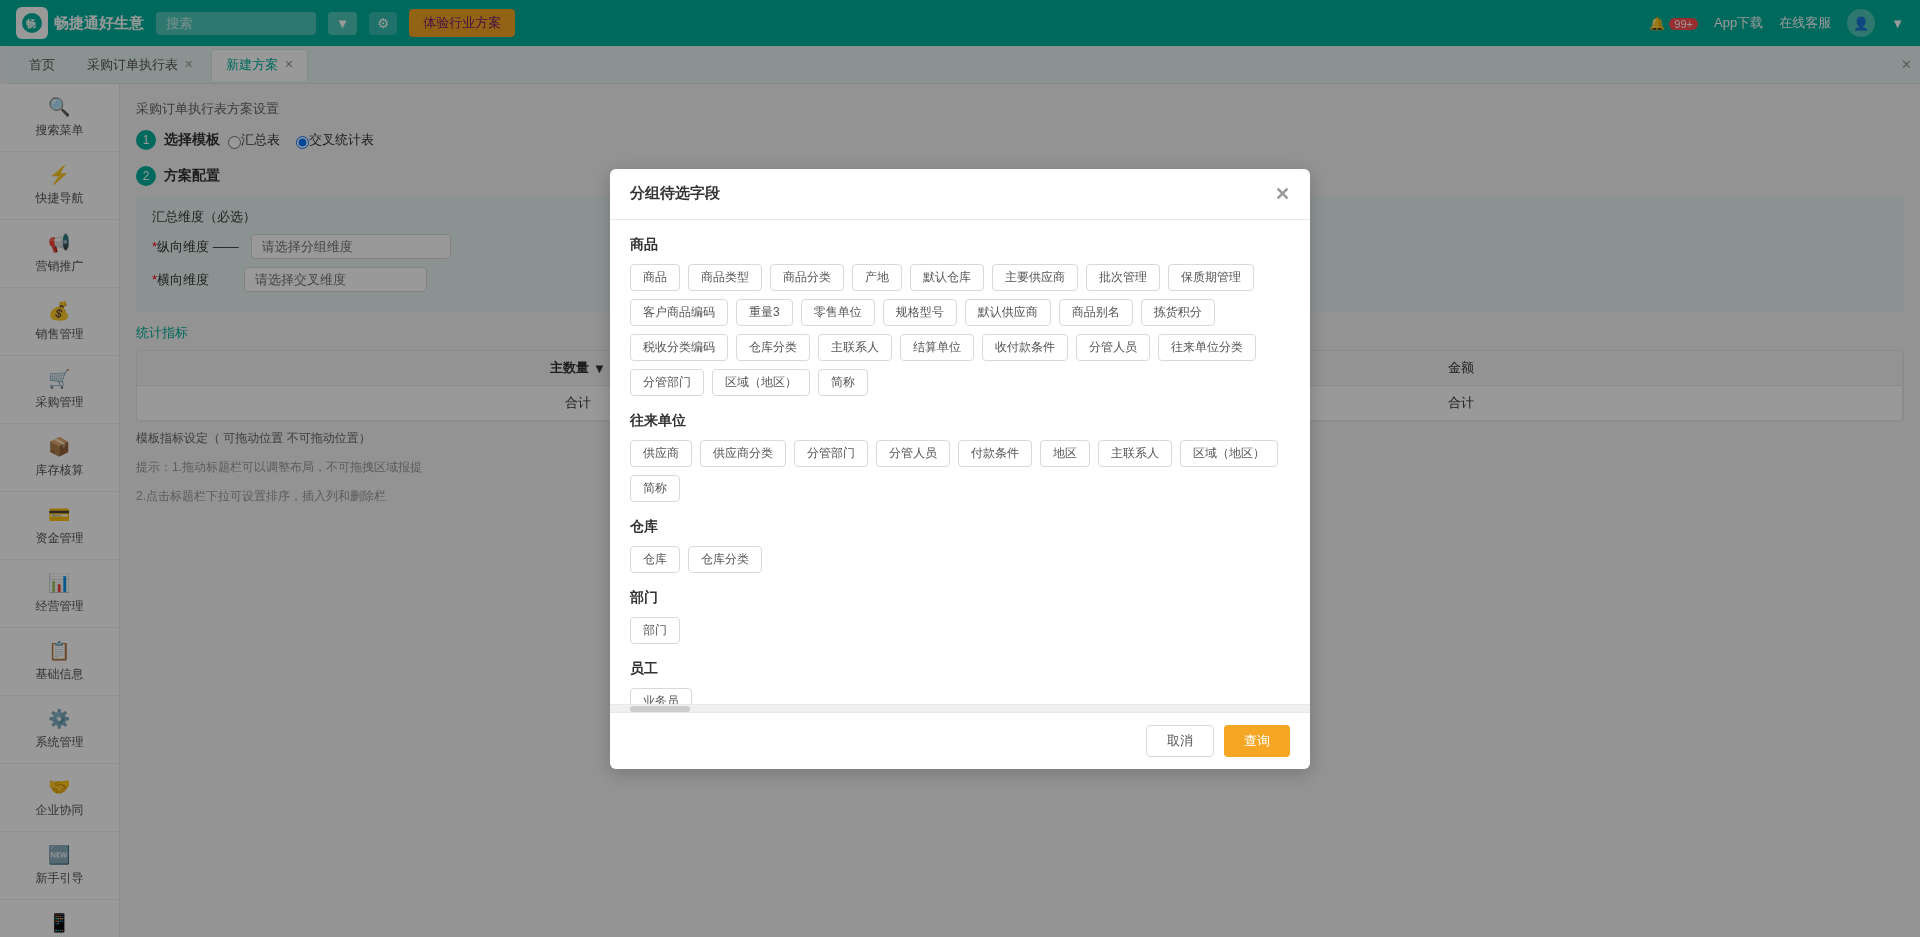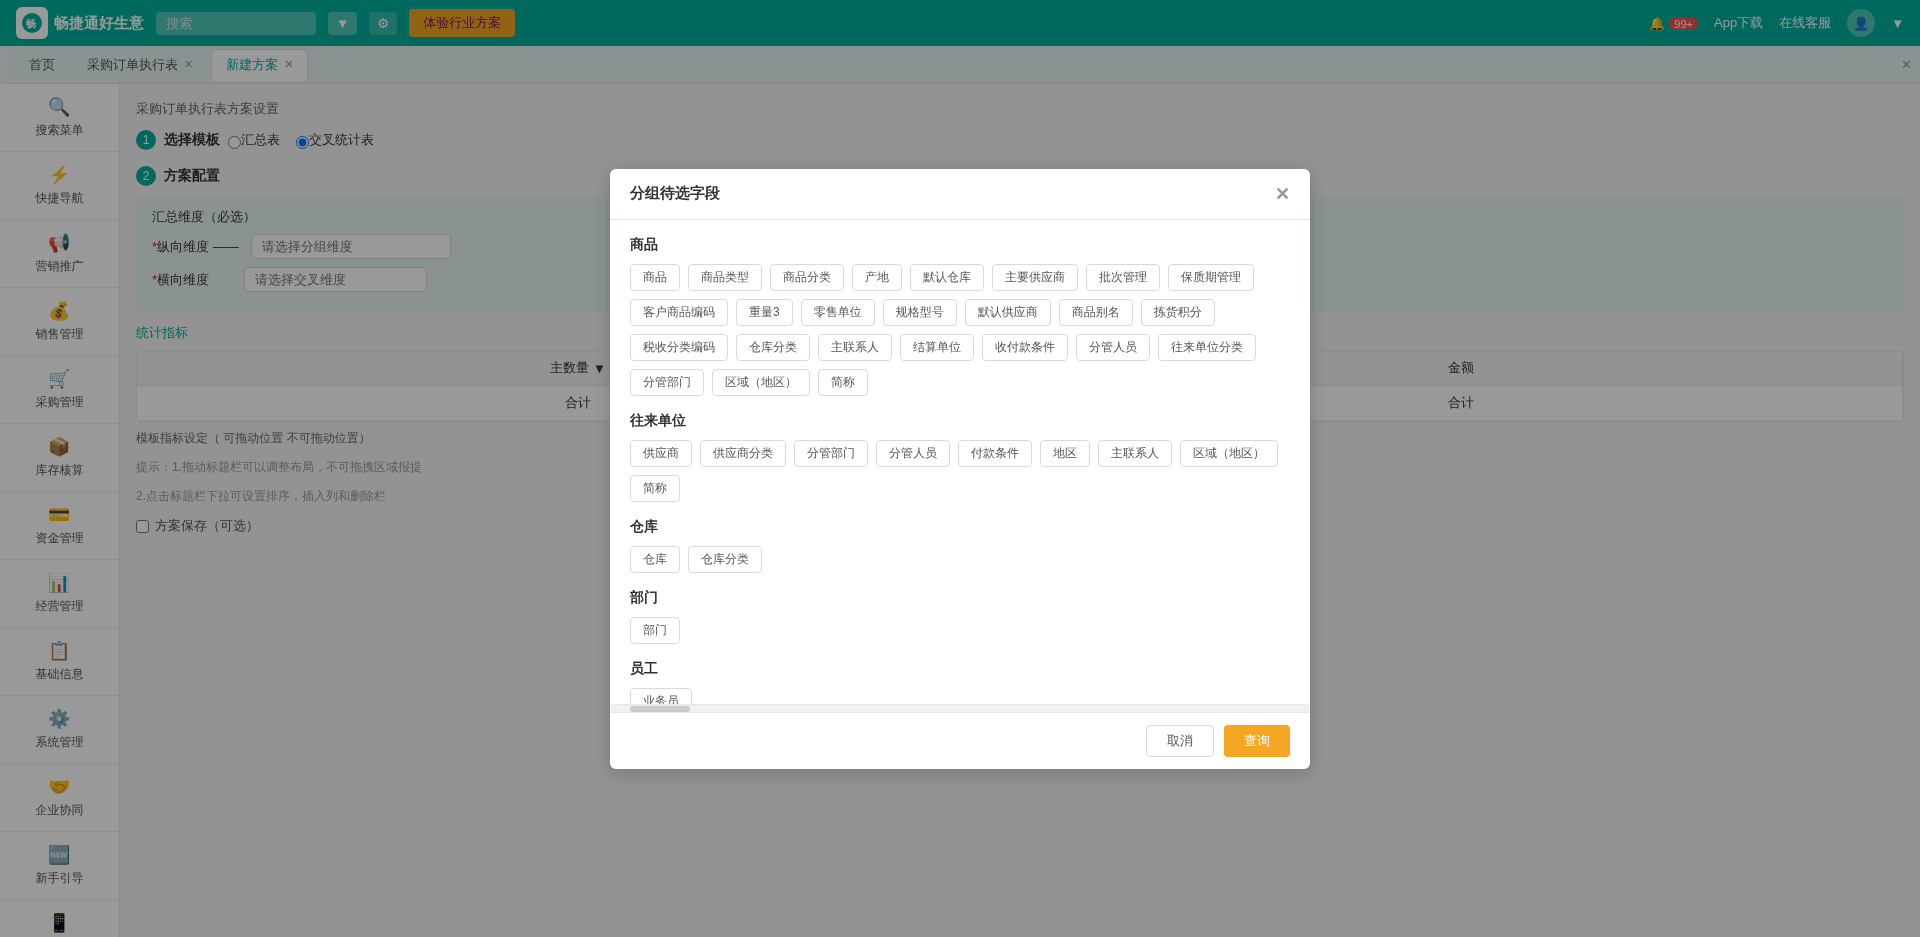--- a/index.html
+++ b/index.html
@@ -348,39 +348,35 @@
         <span class="form-label"><span style="color:red">*</span>横向维度</span>
         <input class="form-input" type="text" style="width: 183px;" placeholder="请选择交叉维度">
       </div>
     </div>
 
     <div style="margin-bottom:8px;">
       <span style="color:#00b09b;font-size:13px;">统计指标</span>
     </div>
     <div class="table-section">
       <div class="table-header-row">
-        <div class="table-cell" style="display:flex;align-items:center;justify-content:center;gap:4px;">
+        <div class="table-cell" style="display:flex;align-items:center;justify-content:center;gap:4px;font-weight:bold;">
           <span>主数量</span>
           <span>▼</span>
         </div>
         <div class="table-cell">金额</div>
       </div>
       <div class="table-data-row">
         <div class="table-cell">合计</div>
         <div class="table-cell">合计</div>
       </div>
     </div>
 
     <div class="template-settings">模板指标设定（ 可拖动位置    不可拖动位置）</div>
     <div class="hint-text">提示：1.拖动标题栏可以调整布局，不可拖拽区域报提</div>
     <div class="hint-text">2.点击标题栏下拉可设置排序，插入列和删除栏</div>
-    <div class="checkbox-row">
-      <input type="checkbox" style="">
-      <span>方案保存（可选）</span>
-    </div>
   </div>
 </div>
 
 <div class="overlay">
   <div class="modal">
     <div class="modal-header">
       <span>分组待选字段</span>
       <span class="modal-close">✕</span>
     </div>
     <div class="modal-body" id="modal-body">

